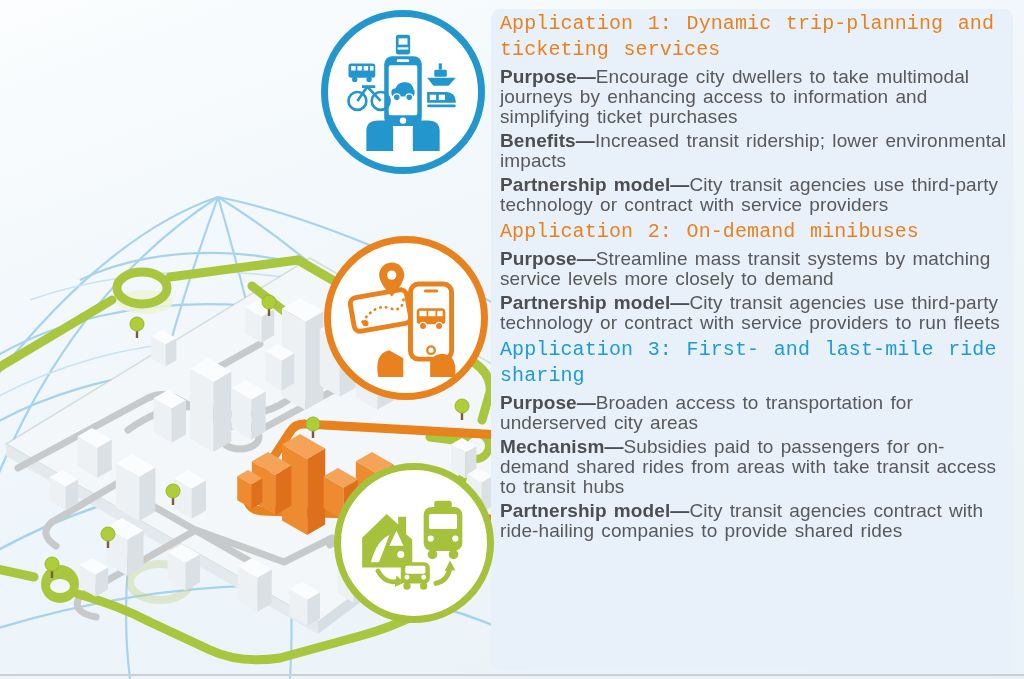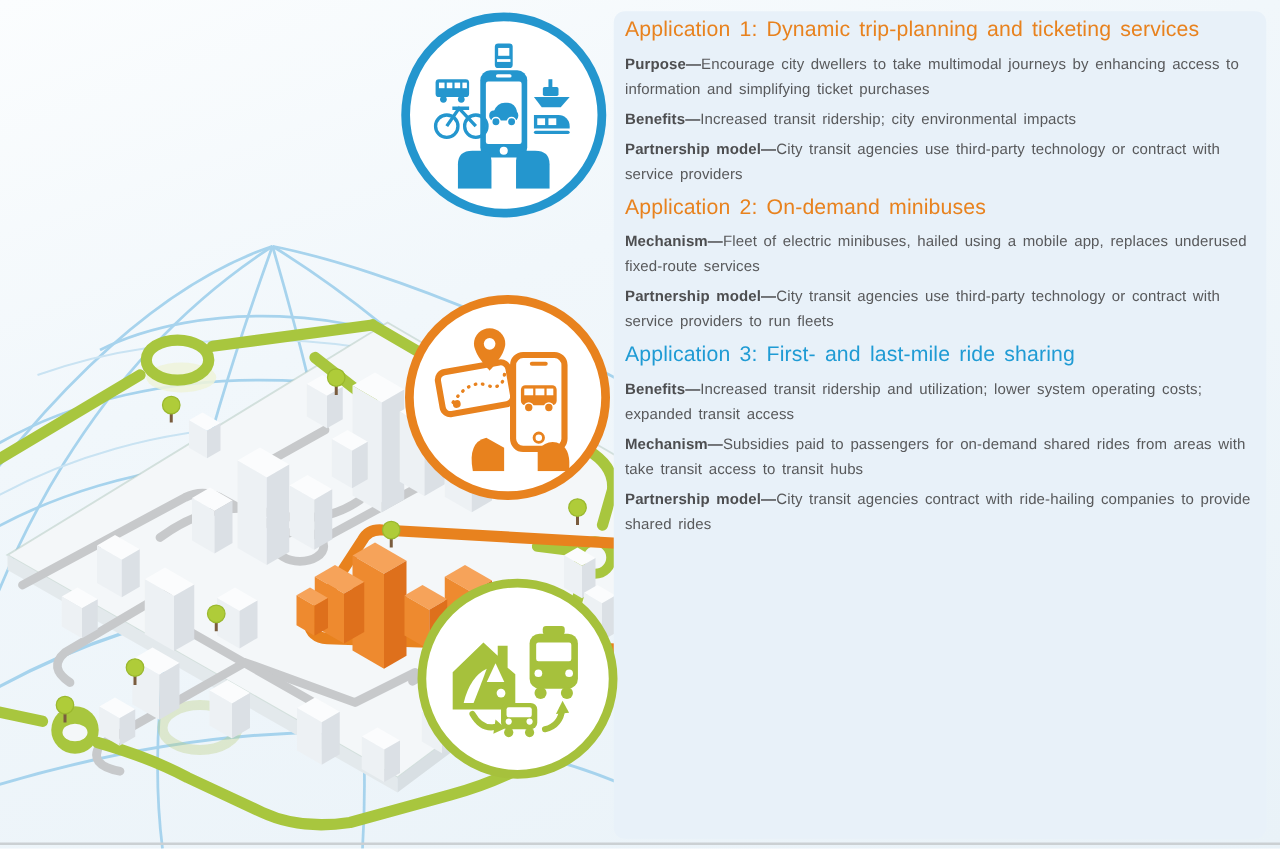--- a/index.html
+++ b/index.html
@@ -26,27 +26,27 @@
   .app-circle svg{width:118px;height:118px;}
   #circle-3 svg{width:116px;height:116px;}
   
   #apps{
     position:absolute;left:500px;top:11px;width:512px;z-index:3;
     color:#58595B;
   }
   .app + .app{}
   #app-3{margin-top:2px;}
   .app-title{
-    margin:0 0 4px 0;font-size:17px;line-height:26px;font-weight:400;
-    letter-spacing:0.1px;word-spacing:2.5px;
+    margin:0 0 4px 0;font-size:20px;line-height:26px;font-weight:400;
+    letter-spacing:0.1px;word-spacing:2.5px;font-family:Liberation Mono, monospace;
   }
   #app-1 .app-title,#app-2 .app-title{color:#E8821E;}
   #app-3 .app-title{color:#1F9BD4;}
   .field{
-    margin:0 0 4px 0;font-size:12px;line-height:20px;
+    margin:0 0 4px 0;font-size:19px;line-height:20px;
     letter-spacing:0.1px;word-spacing:1.8px;
   }
   .field b{font-weight:700;color:#4D4E50;}
   
   #bottom-rule{
     position:absolute;left:0;top:674px;width:1024px;height:2px;
     background:#CBD0D3;z-index:4;
   }
 </style>
 </head>
@@ -343,33 +343,33 @@
         <path d="M106 86 l6 11 -12 1 z" fill="#A6C13C"></path>
       </g>
     </svg>
   </div>
 
   <div id="apps">
 
     <section class="app" id="app-1">
       <h2 class="app-title">Application 1: Dynamic trip-planning and ticketing services</h2>
       <p class="field"><b><span>Purpose</span><span>—</span></b><span>Encourage city dwellers to take multimodal journeys by enhancing access to information and simplifying ticket purchases</span></p>
-      <p class="field"><b><span>Benefits</span><span>—</span></b><span>Increased transit ridership; city environmental impacts</span></p>
+      <p class="field"><b><span>Benefits</span><span>—</span></b><span>Increased transit ridership; lower environmental impacts</span></p>
       <p class="field"><b><span>Partnership model</span><span>—</span></b><span>City transit agencies use third-party technology or contract with service providers</span></p>
     </section>
 
     <section class="app" id="app-2">
       <h2 class="app-title">Application 2: On-demand minibuses</h2>
-      <p class="field"><b><span>Mechanism</span><span>—</span></b><span>Fleet of electric minibuses, hailed using a mobile app, replaces underused fixed-route services</span></p>
+      <p class="field"><b><span>Purpose</span><span>—</span></b><span>Streamline mass transit systems by matching service levels more closely to demand</span></p>
       <p class="field"><b><span>Partnership model</span><span>—</span></b><span>City transit agencies use third-party technology or contract with service providers to run fleets</span></p>
     </section>
 
     <section class="app" id="app-3">
       <h2 class="app-title">Application 3: First- and last-mile ride sharing</h2>
-      <p class="field"><b><span>Benefits</span><span>—</span></b><span>Increased transit ridership and utilization; lower system operating costs; expanded transit access</span></p>
+      <p class="field"><b><span>Purpose</span><span>—</span></b><span>Broaden access to transportation for underserved city areas</span></p>
       <p class="field"><b><span>Mechanism</span><span>—</span></b><span>Subsidies paid to passengers for on-demand shared rides from areas with take transit access to transit hubs</span></p>
       <p class="field"><b><span>Partnership model</span><span>—</span></b><span>City transit agencies contract with ride-hailing companies to provide shared rides</span></p>
     </section>
 
   </div>
 
   <div id="bottom-rule"></div>
 </div>
 
 </body></html>

